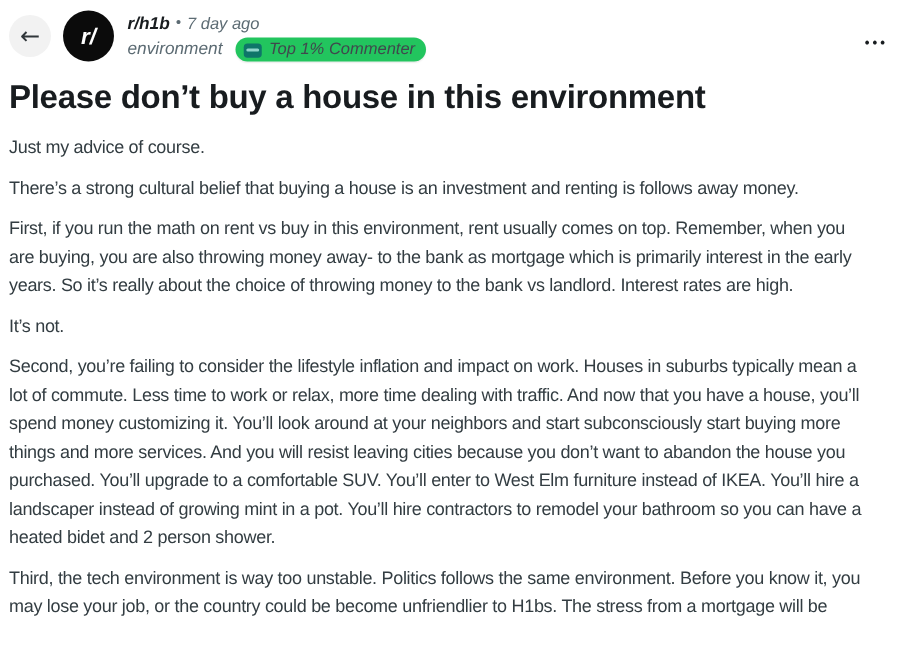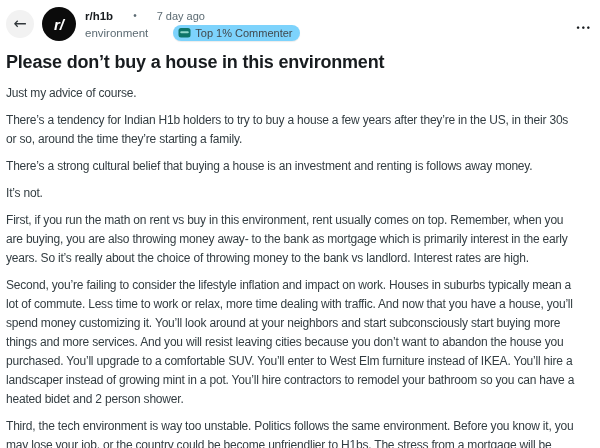--- a/index.html
+++ b/index.html
@@ -60,22 +60,23 @@
   .meta {
     flex: 1;
     display: flex;
     flex-direction: column;
     gap: 2px;
     padding-top: 1px;
   }
   .meta-line {
     display: flex;
     align-items: center;
-    gap: 20px;
+    gap: 4px;
     line-height: 14px;
+    font-style: italic;
   }
   .subreddit {
     font-weight: 700;
     font-size: 11.5px;
     color: #181C1F;
     cursor: pointer;
   }
   .sep-dot {
     color: #5C6B73;
     font-size: 10px;
@@ -84,23 +85,23 @@
     color: #5C6B73;
     font-size: 11px;
   }
   .username {
     color: #5C6B73;
     font-size: 11.5px;
     cursor: pointer;
   }
   .badge {
     display: inline-flex;
-    align-items: flex-start;
+    align-items: flex-end;
     gap: 4px;
-    background: #7dd3fc;
+    background: #22c55e;
     border-radius: 9px;
     padding: 1px 7px 1px 5px;
     margin-left: 5px;
     box-shadow: 0 1px 1px rgba(0,0,0,0.08);
   }
   .badge-label {
     color: #40484D;
     font-size: 11px;
     white-space: nowrap;
   }
@@ -116,21 +117,21 @@
   }
   .ellipsis {
     font-size: 9px;
     font-weight: 700;
     letter-spacing: 2px;
     color: #181C1F;
     line-height: 1;
   }
   
   .post-title {
-    font-size: 18px;
+    font-size: 22px;
     font-weight: 700;
     color: #181C1F;
     letter-spacing: -0.2px;
     line-height: 1.25;
     margin: 10px 0 10px 0;
   }
   
   .post-body p {
     font-size: 12px;
     line-height: 19px;
@@ -173,21 +174,20 @@
 
     <button class="overflow-btn">
       <span class="ellipsis">•••</span>
     </button>
   </header>
 
   <h1 class="post-title">Please don’t buy a house in this environment</h1>
 
   <div class="post-body">
     <p>Just my advice of course.</p>
-    <p>There’s a tendency for Indian H1b holders to try to buy a house a few years after they’re in the US, in their 30s or so, around the time they’re starting a family.</p>
     <p>There’s a strong cultural belief that buying a house is an investment and renting is follows away money.</p>
+    <p>First, if you run the math on rent vs buy in this environment, rent usually comes on top. Remember, when you are buying, you are also throwing money away- to the bank as mortgage which is primarily interest in the early years. So it’s really about the choice of throwing money to the bank vs landlord. Interest rates are high.</p>
     <p>It’s not.</p>
-    <p>First, if you run the math on rent vs buy in this environment, rent usually comes on top. Remember, when you are buying, you are also throwing money away- to the bank as mortgage which is primarily interest in the early years. So it’s really about the choice of throwing money to the bank vs landlord. Interest rates are high.</p>
     <p>Second, you’re failing to consider the lifestyle inflation and impact on work. Houses in suburbs typically mean a lot of commute. Less time to work or relax, more time dealing with traffic. And now that you have a house, you’ll spend money customizing it. You’ll look around at your neighbors and start subconsciously start buying more things and more services. And you will resist leaving cities because you don’t want to abandon the house you purchased. You’ll upgrade to a comfortable SUV. You’ll enter to West Elm furniture instead of IKEA. You’ll hire a landscaper instead of growing mint in a pot. You’ll hire contractors to remodel your bathroom so you can have a heated bidet and 2 person shower.</p>
     <p>Third, the tech environment is way too unstable. Politics follows the same environment. Before you know it, you may lose your job, or the country could be become unfriendlier to H1bs. The stress from a mortgage will be</p>
   </div>
 
 </div>
 
 </body></html>

